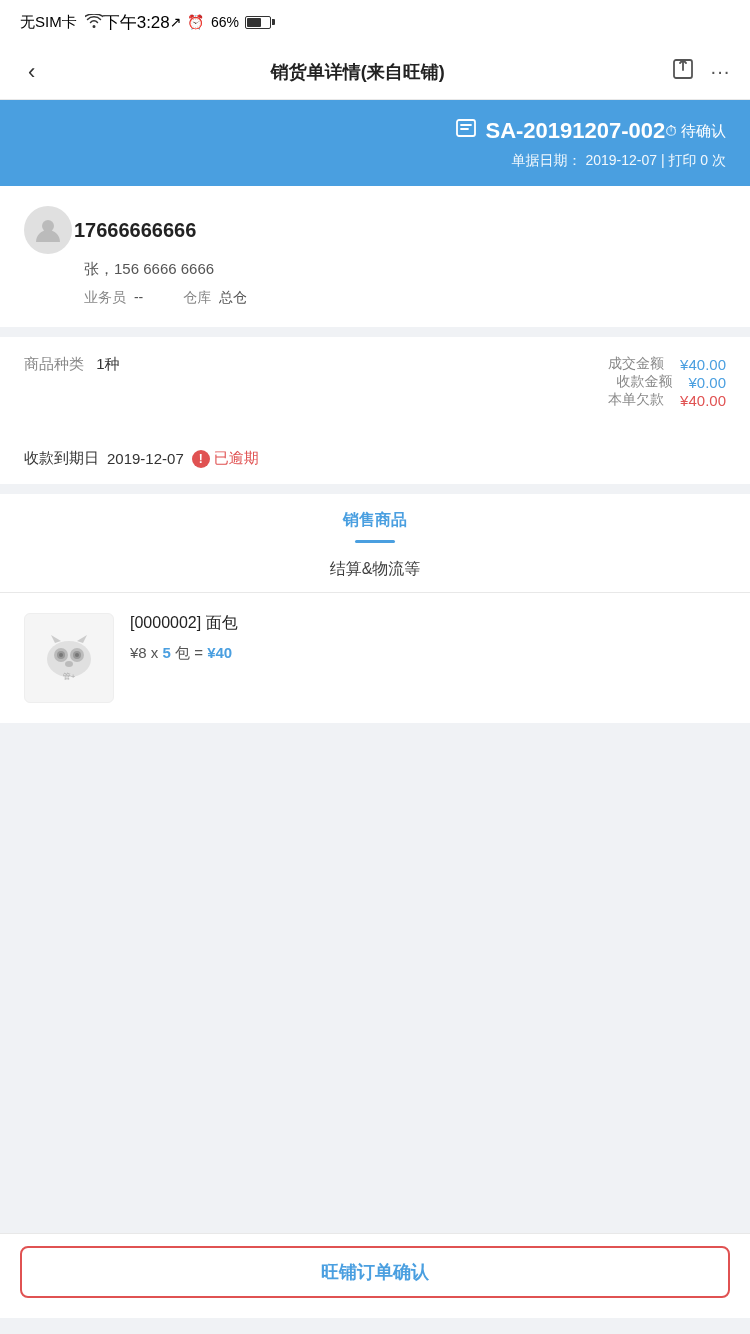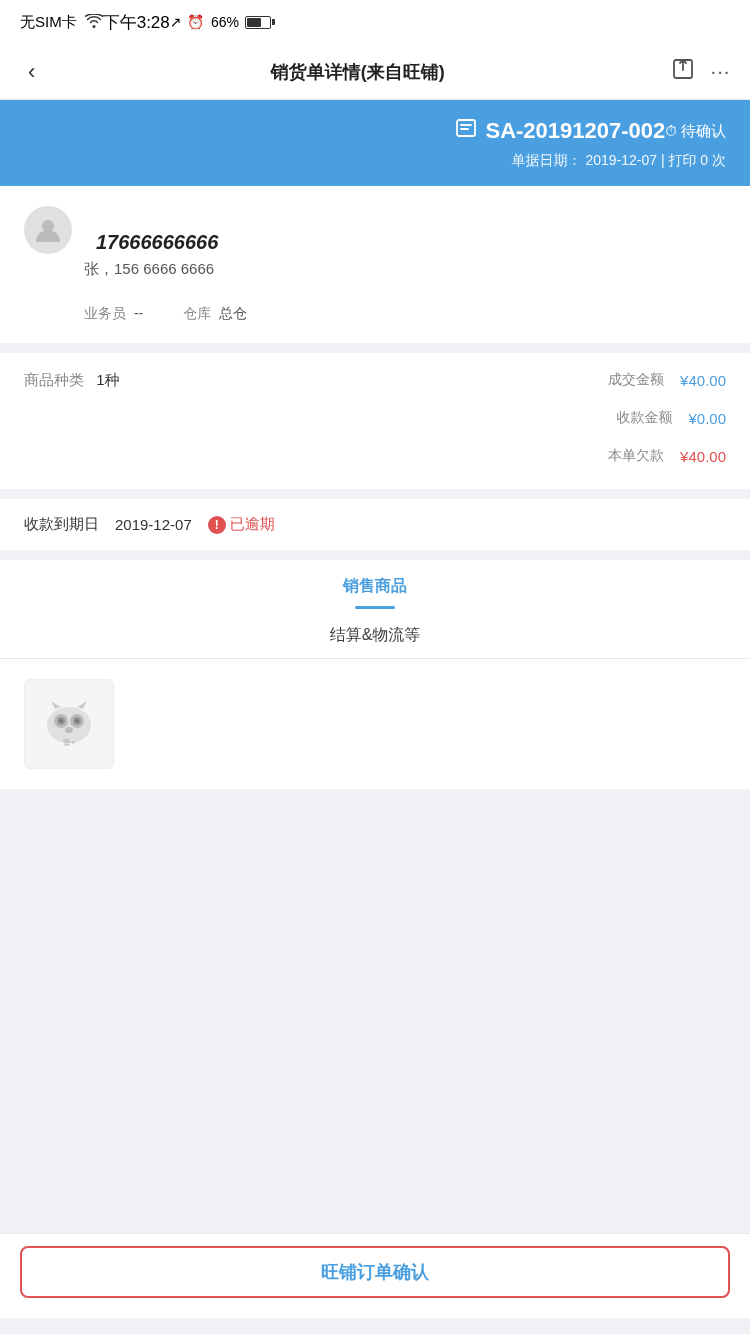--- a/index.html
+++ b/index.html
@@ -96,23 +96,22 @@
     
     .customer-section {
       background: #fff;
       padding: 20px 24px;
       display: flex;
       flex-direction: column;
       gap: 6px;
     }
     .customer-top {
       display: flex;
-      align-items: flex-end;
-      gap: 24px;
-      font-style: italic;
+      align-items: center;
+      gap: 2px;
     }
     .avatar {
       width: 48px;
       height: 48px;
       border-radius: 50%;
       background: #e0e0e0;
       display: flex;
       align-items: center;
       justify-content: center;
       font-size: 24px;
@@ -130,21 +129,20 @@
     }
     .customer-meta {
       display: flex;
       gap: 40px;
       margin-top: 4px;
       margin-left: 60px;
     }
     .meta-item {
       font-size: 14px;
       color: #555;
-      margin-top: 16px;
     }
     .meta-label { color: #888; margin-right: 4px; }
 
     
     .info-section {
       background: #fff;
       margin-top: 10px;
       padding: 18px 24px;
     }
     .info-row {
@@ -159,40 +157,39 @@
     }
     .info-item {
       font-size: 15px;
       color: #333;
     }
     .info-label { color: #888; margin-right: 8px; font-family: Liberation Mono, monospace; }
     .info-right {
       display: flex;
       flex-direction: column;
       align-items: flex-end;
-      gap: 20px;
+      gap: 0;
     }
     .amount-row {
       display: flex;
       gap: 16px;
       align-items: center;
     }
     .amount-label { font-size: 14px; color: #888; }
     .amount-value { font-size: 15px; }
     .amount-blue { color: #4a9fe0; }
     .amount-red { color: #e05252; }
 
     
     .due-section {
       background: #fff;
-      margin-top: 10px;
       padding: 16px 24px;
       display: flex;
       align-items: center;
-      gap: 16px;
+      gap: 8px;
       font-size: 15px;
       color: #333;
     }
     .overdue-badge {
       display: flex;
       align-items: center;
       gap: 4px;
       background: none;
     }
     .overdue-dot {
@@ -496,19 +493,33 @@
 
         <ellipse cx="30" cy="33" rx="4" ry="3" fill="#bbb"></ellipse>
 
         <polygon points="16,12 12,4 22,10" fill="#ccc"></polygon>
         <polygon points="44,12 48,4 38,10" fill="#ccc"></polygon>
 
         <text x="30" y="48" text-anchor="middle" font-size="8" fill="#aaa" font-family="Arial">管+</text>
       </svg>
     </div>
   </div>
+  <div class="product-info">
+    <div class="product-name">
+      <span>[0000002]</span>
+      <span>面包</span>
+    </div>
+    <div class="product-price-row">
+      <span>¥8</span>
+      <span> x </span>
+      <span class="price-qty">5</span>
+      <span>包</span>
+      <span> = </span>
+      <span class="price-total">¥40</span>
+    </div>
+  </div>
 </div>
 
 <div class="empty-area"></div>
 
 <div class="bottom-bar">
   <button class="confirm-button">旺铺订单确认</button>
 </div>
 
 </body></html>

